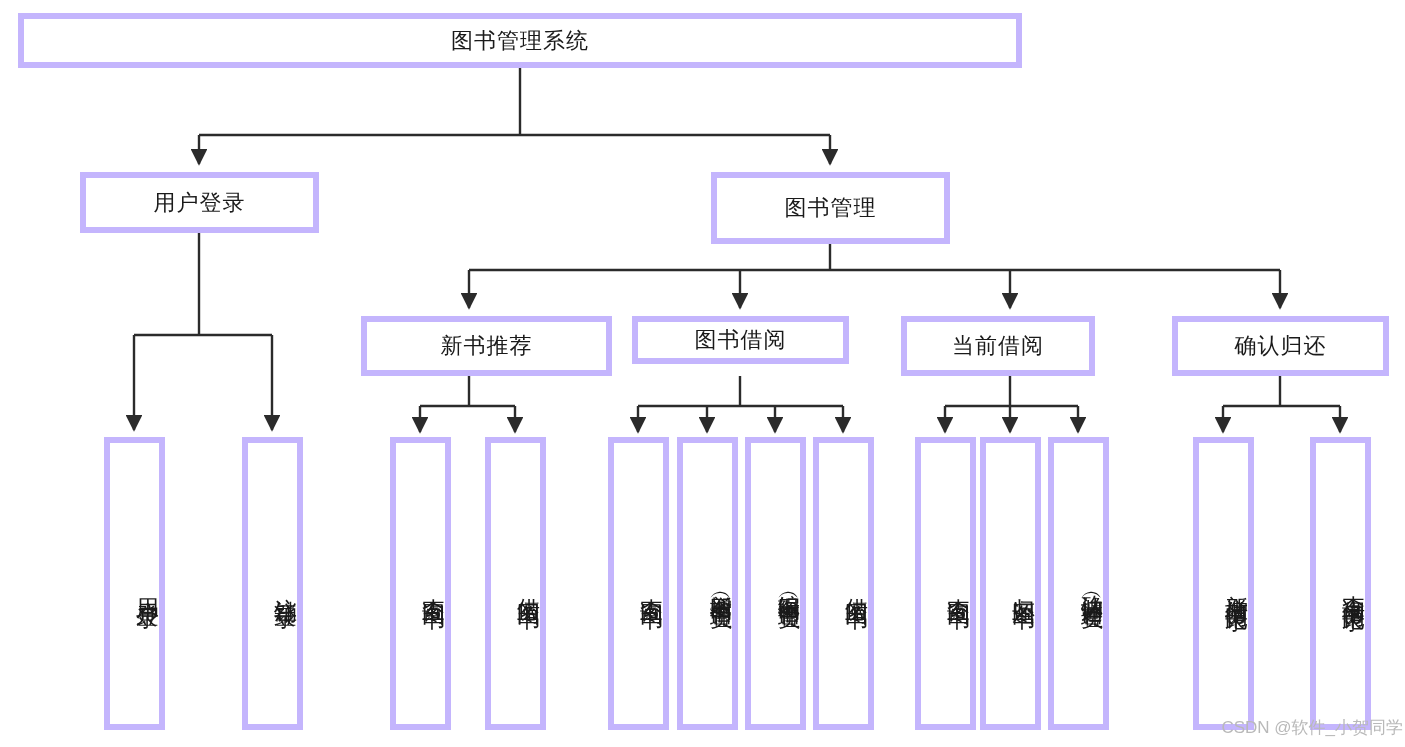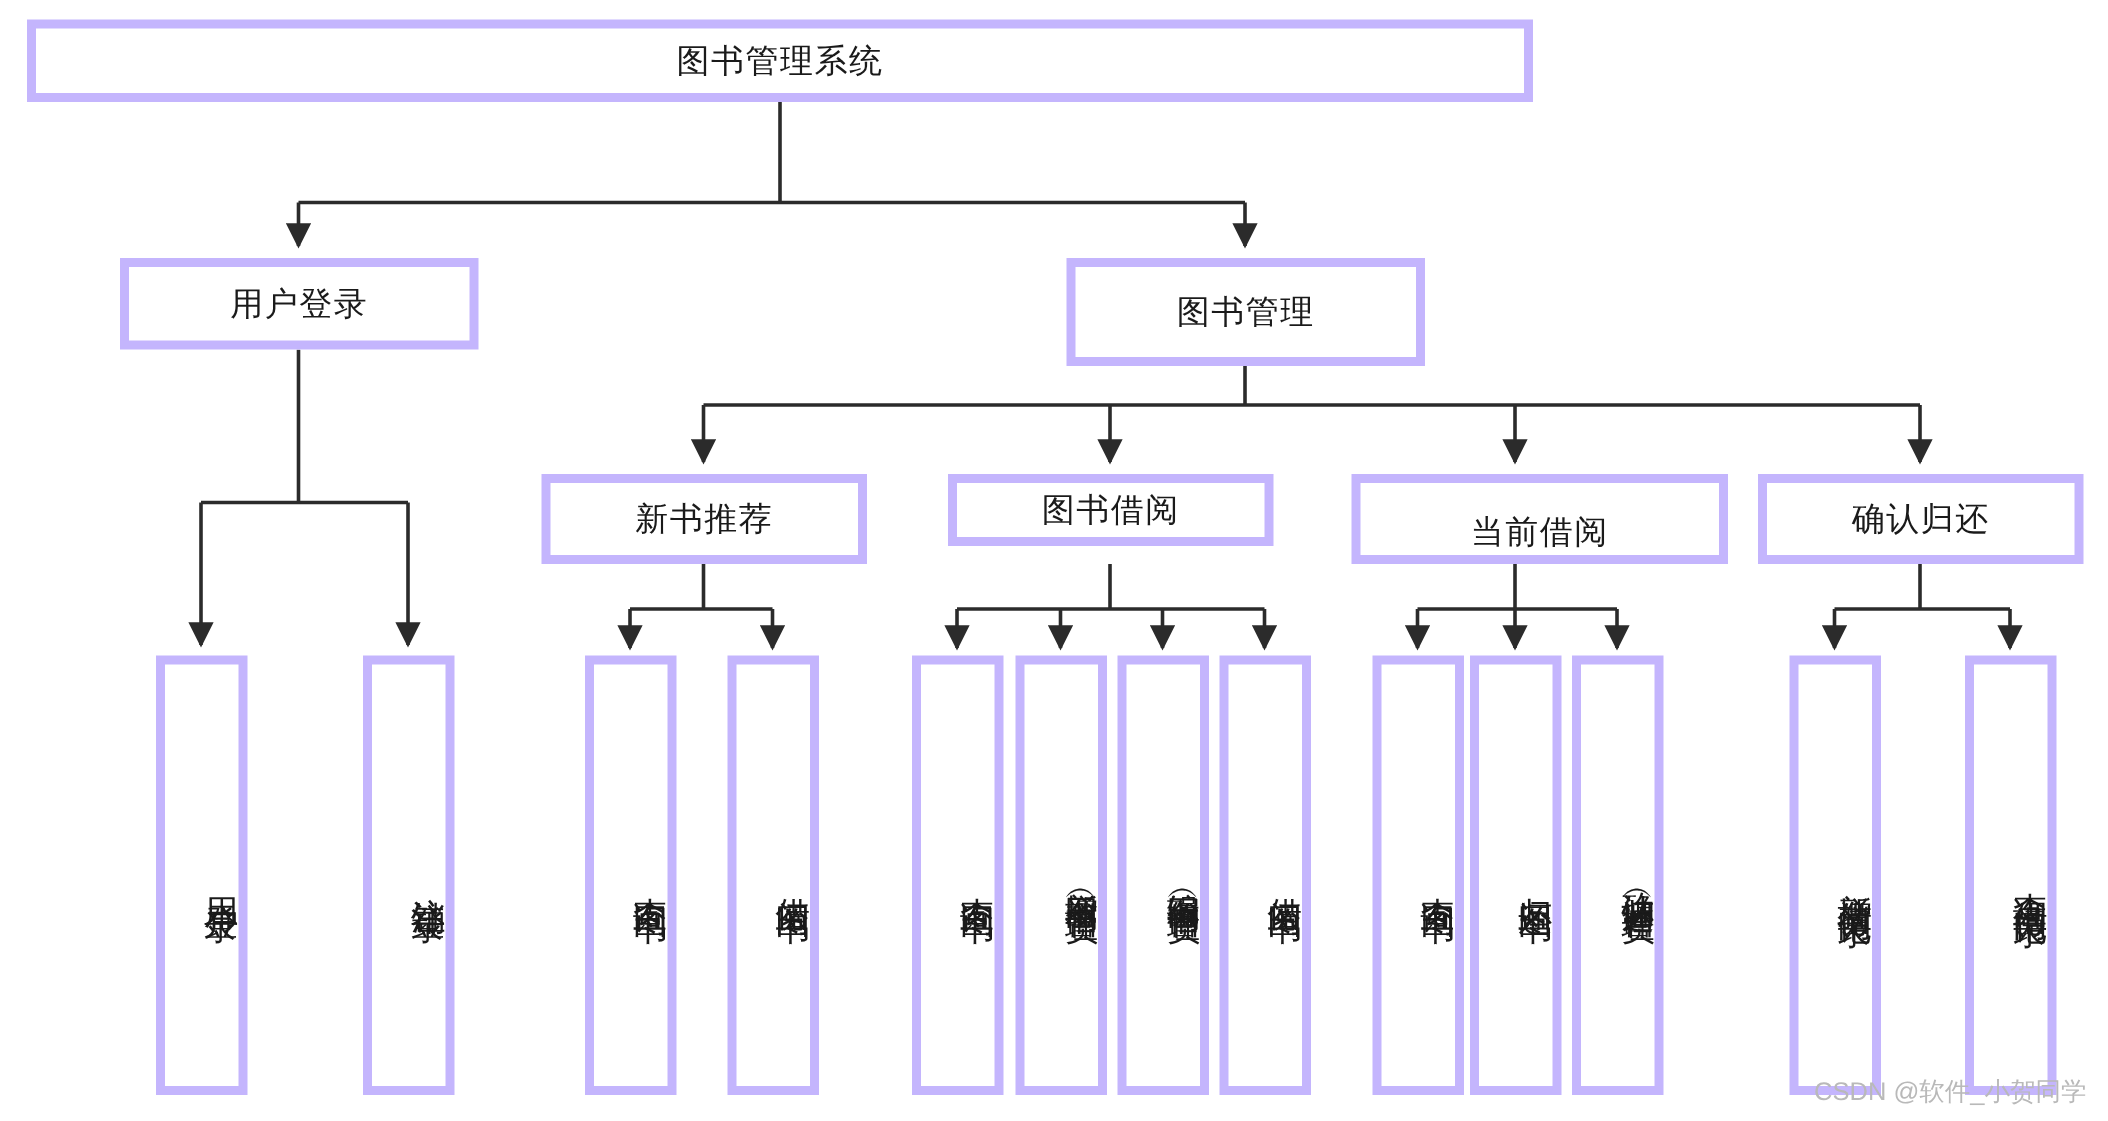--- a/index.html
+++ b/index.html
@@ -48,21 +48,21 @@
     padding-top: 4px;
     align-items: flex-start;
     justify-content: center;
   }
   .node-v.tall {
     font-size: 22px;
     letter-spacing: 2px;
   }
   .watermark {
     position: absolute;
-    right: 14px;
+    right: 2px;
     bottom: 8px;
     font-size: 17px;
     color: #b9b9b9;
     white-space: nowrap;
     user-select: none;
   }
 </style>
 </head>
 <body>
 
@@ -122,27 +122,27 @@
     <span>图书管理系统</span>
   </div>
 
   <div class="node node-h" style="left:80px; top:172px; width:239px; height:61px;">
     <span>用户登录</span>
   </div>
   <div class="node node-h" style="left:711px; top:172px; width:239px; height:72px;">
     <span>图书管理</span>
   </div>
 
-  <div class="node node-h" style="left:361px; top:316px; width:217px; height:60px;">
+  <div class="node node-h" style="left:361px; top:316px; width:251px; height:60px;">
     <span>新书推荐</span>
   </div>
   <div class="node node-h" style="left:632px; top:316px; width:217px; height:48px;">
     <span>图书借阅</span>
   </div>
-  <div class="node node-h" style="left:901px; top:316px; width:251px; height:60px;align-items:flex-end;">
+  <div class="node node-h" style="left:901px; top:316px; width:194px; height:60px;">
     <span>当前借阅</span>
   </div>
   <div class="node node-h" style="left:1172px; top:316px; width:217px; height:60px;">
     <span>确认归还</span>
   </div>
 
   <div class="node node-v" style="left:104px; top:437px; width:61px; height:293px;">
     <span>用户登录</span>
   </div>
   <div class="node node-v" style="left:242px; top:437px; width:61px; height:293px;">

